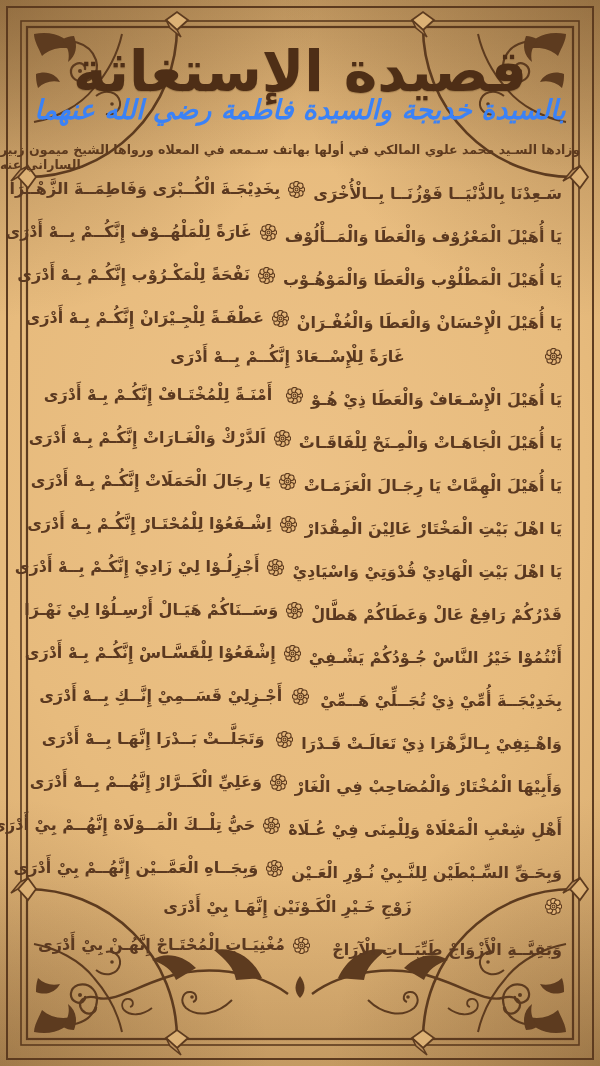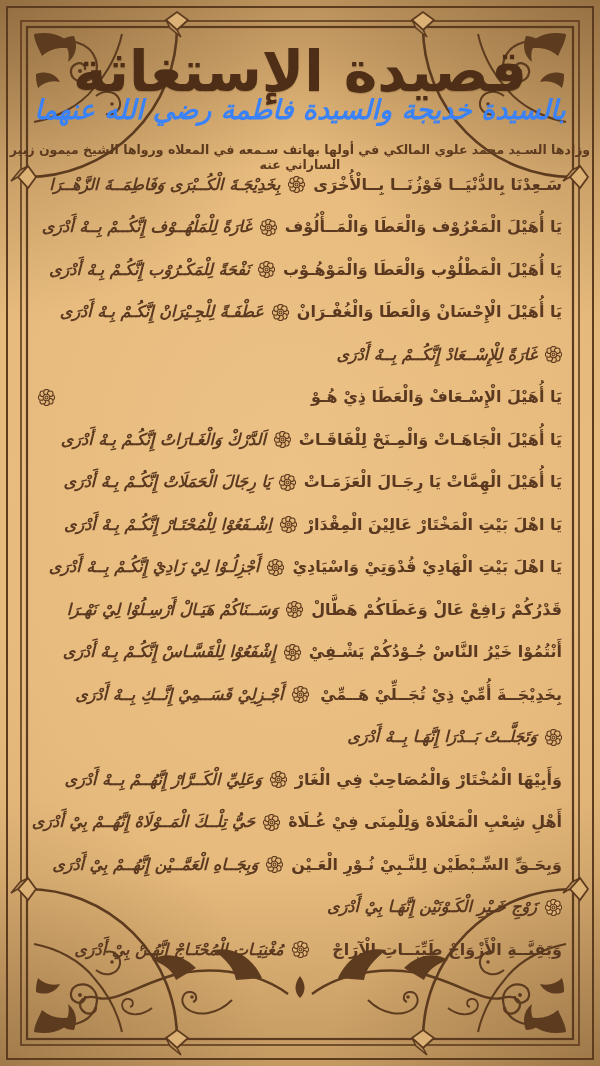--- a/index.html
+++ b/index.html
@@ -19,35 +19,35 @@
     position:absolute;top:24px;left:0;width:100%;text-align:center;
     font-size:57px;font-weight:bold;color:#4e2e16;letter-spacing:0;
     text-shadow:0 1px 1px rgba(60,35,10,.25);
     margin-top:14px;
   }
   .page-subtitle{
     position:absolute;top:94px;left:0;width:100%;text-align:center;
     font-size:27px;font-weight:bold;color:#3b82f6;font-style:italic;
   }
   .page-attribution{
-    position:absolute;top:142px;left:0;width:100%;text-align:center;
+    position:absolute;top:142px;left:0;width:100%;text-align:left;
     font-size:12.5px;font-weight:bold;color:#5d3a1e;
   }
   .poem{
     position:absolute;top:176px;left:38px;right:38px;height:782px;
     display:flex;flex-direction:column;justify-content:space-between;
     direction:rtl;
   }
   .verse-row{display:flex;align-items:center;gap:8px;}
   .hemistich{
     flex:1 1 0;font-size:16px;font-weight:bold;color:#5b3920;
     white-space:nowrap;line-height:1;
   }
-  .h-first{}
-  .h-second{text-align:right;font-style:italic;}
+  .h-first{margin-top:10px;}
+  .h-second{text-align:center;}
   .rosette{flex:0 0 auto;width:17px;height:17px;}
 </style>
 </head>
 <body>
 
 <svg class="frame-svg" width="600" height="1066" viewBox="0 0 600 1066" xmlns="http://www.w3.org/2000/svg">
   <defs>
     <g id="fold">
       <path d="M-11,-4 L0,-12 L11,-4 L0,6 Z" fill="#dcb175" stroke="#5d3b1f" stroke-width="1.8"></path>
       <path d="M-11,-4 L-7,4 L4,13 L0,6 Z" fill="#b98e5c" stroke="#5d3b1f" stroke-width="1.5"></path>
@@ -211,20 +211,21 @@
         <circle cx="0" cy="7.5" r="4"></circle>
           <circle cx="-5.3" cy="5.3" r="4"></circle>
         <circle cx="-7.5" cy="0" r="4"></circle>
           <circle cx="-5.3" cy="-5.3" r="4"></circle>
         <circle cx="0" cy="-7.5" r="4"></circle>
           <circle cx="5.3" cy="-5.3" r="4"></circle>
         <circle cx="0" cy="0" r="4.6" fill="#e4b67a"></circle>
         <circle cx="0" cy="0" r="2.1" fill="none"></circle>
       </g>
     </svg>
+    <span class="hemistich h-second">أَمْنَـةً لِلْمُخْتَـافْ إِنَّكُـمْ بِـهْ أَدْرَى</span>
   </div>
 
   <div class="verse-row">
     <span class="hemistich h-first">يَا أُهَيْلَ الْجَاهَـاتْ وَالْمِـنَحْ لِلْفَاقَـاتْ</span>
     <svg class="rosette" viewBox="-12 -12 24 24" xmlns="http://www.w3.org/2000/svg">
       <g stroke="#5d3b1f" stroke-width="1.5" fill="#e4b67a">
         <circle cx="7.5" cy="0" r="4"></circle>
           <circle cx="5.3" cy="5.3" r="4"></circle>
         <circle cx="0" cy="7.5" r="4"></circle>
           <circle cx="-5.3" cy="5.3" r="4"></circle>
@@ -347,20 +348,21 @@
         <circle cx="0" cy="-7.5" r="4"></circle>
           <circle cx="5.3" cy="-5.3" r="4"></circle>
         <circle cx="0" cy="0" r="4.6" fill="#e4b67a"></circle>
         <circle cx="0" cy="0" r="2.1" fill="none"></circle>
       </g>
     </svg>
     <span class="hemistich h-second">أَجْـزِلِيْ قَسَــمِيْ إِنَّــكِ بِــهْ أَدْرَى</span>
   </div>
 
   <div class="verse-row">
+    <span class="hemistich h-first">وَاهْـتِفِيْ بِـالزَّهْرَا ذِيْ تَعَالَـتْ قَـدْرَا</span>
     <svg class="rosette" viewBox="-12 -12 24 24" xmlns="http://www.w3.org/2000/svg">
       <g stroke="#5d3b1f" stroke-width="1.5" fill="#e4b67a">
         <circle cx="7.5" cy="0" r="4"></circle>
           <circle cx="5.3" cy="5.3" r="4"></circle>
         <circle cx="0" cy="7.5" r="4"></circle>
           <circle cx="-5.3" cy="5.3" r="4"></circle>
         <circle cx="-7.5" cy="0" r="4"></circle>
           <circle cx="-5.3" cy="-5.3" r="4"></circle>
         <circle cx="0" cy="-7.5" r="4"></circle>
           <circle cx="5.3" cy="-5.3" r="4"></circle>

